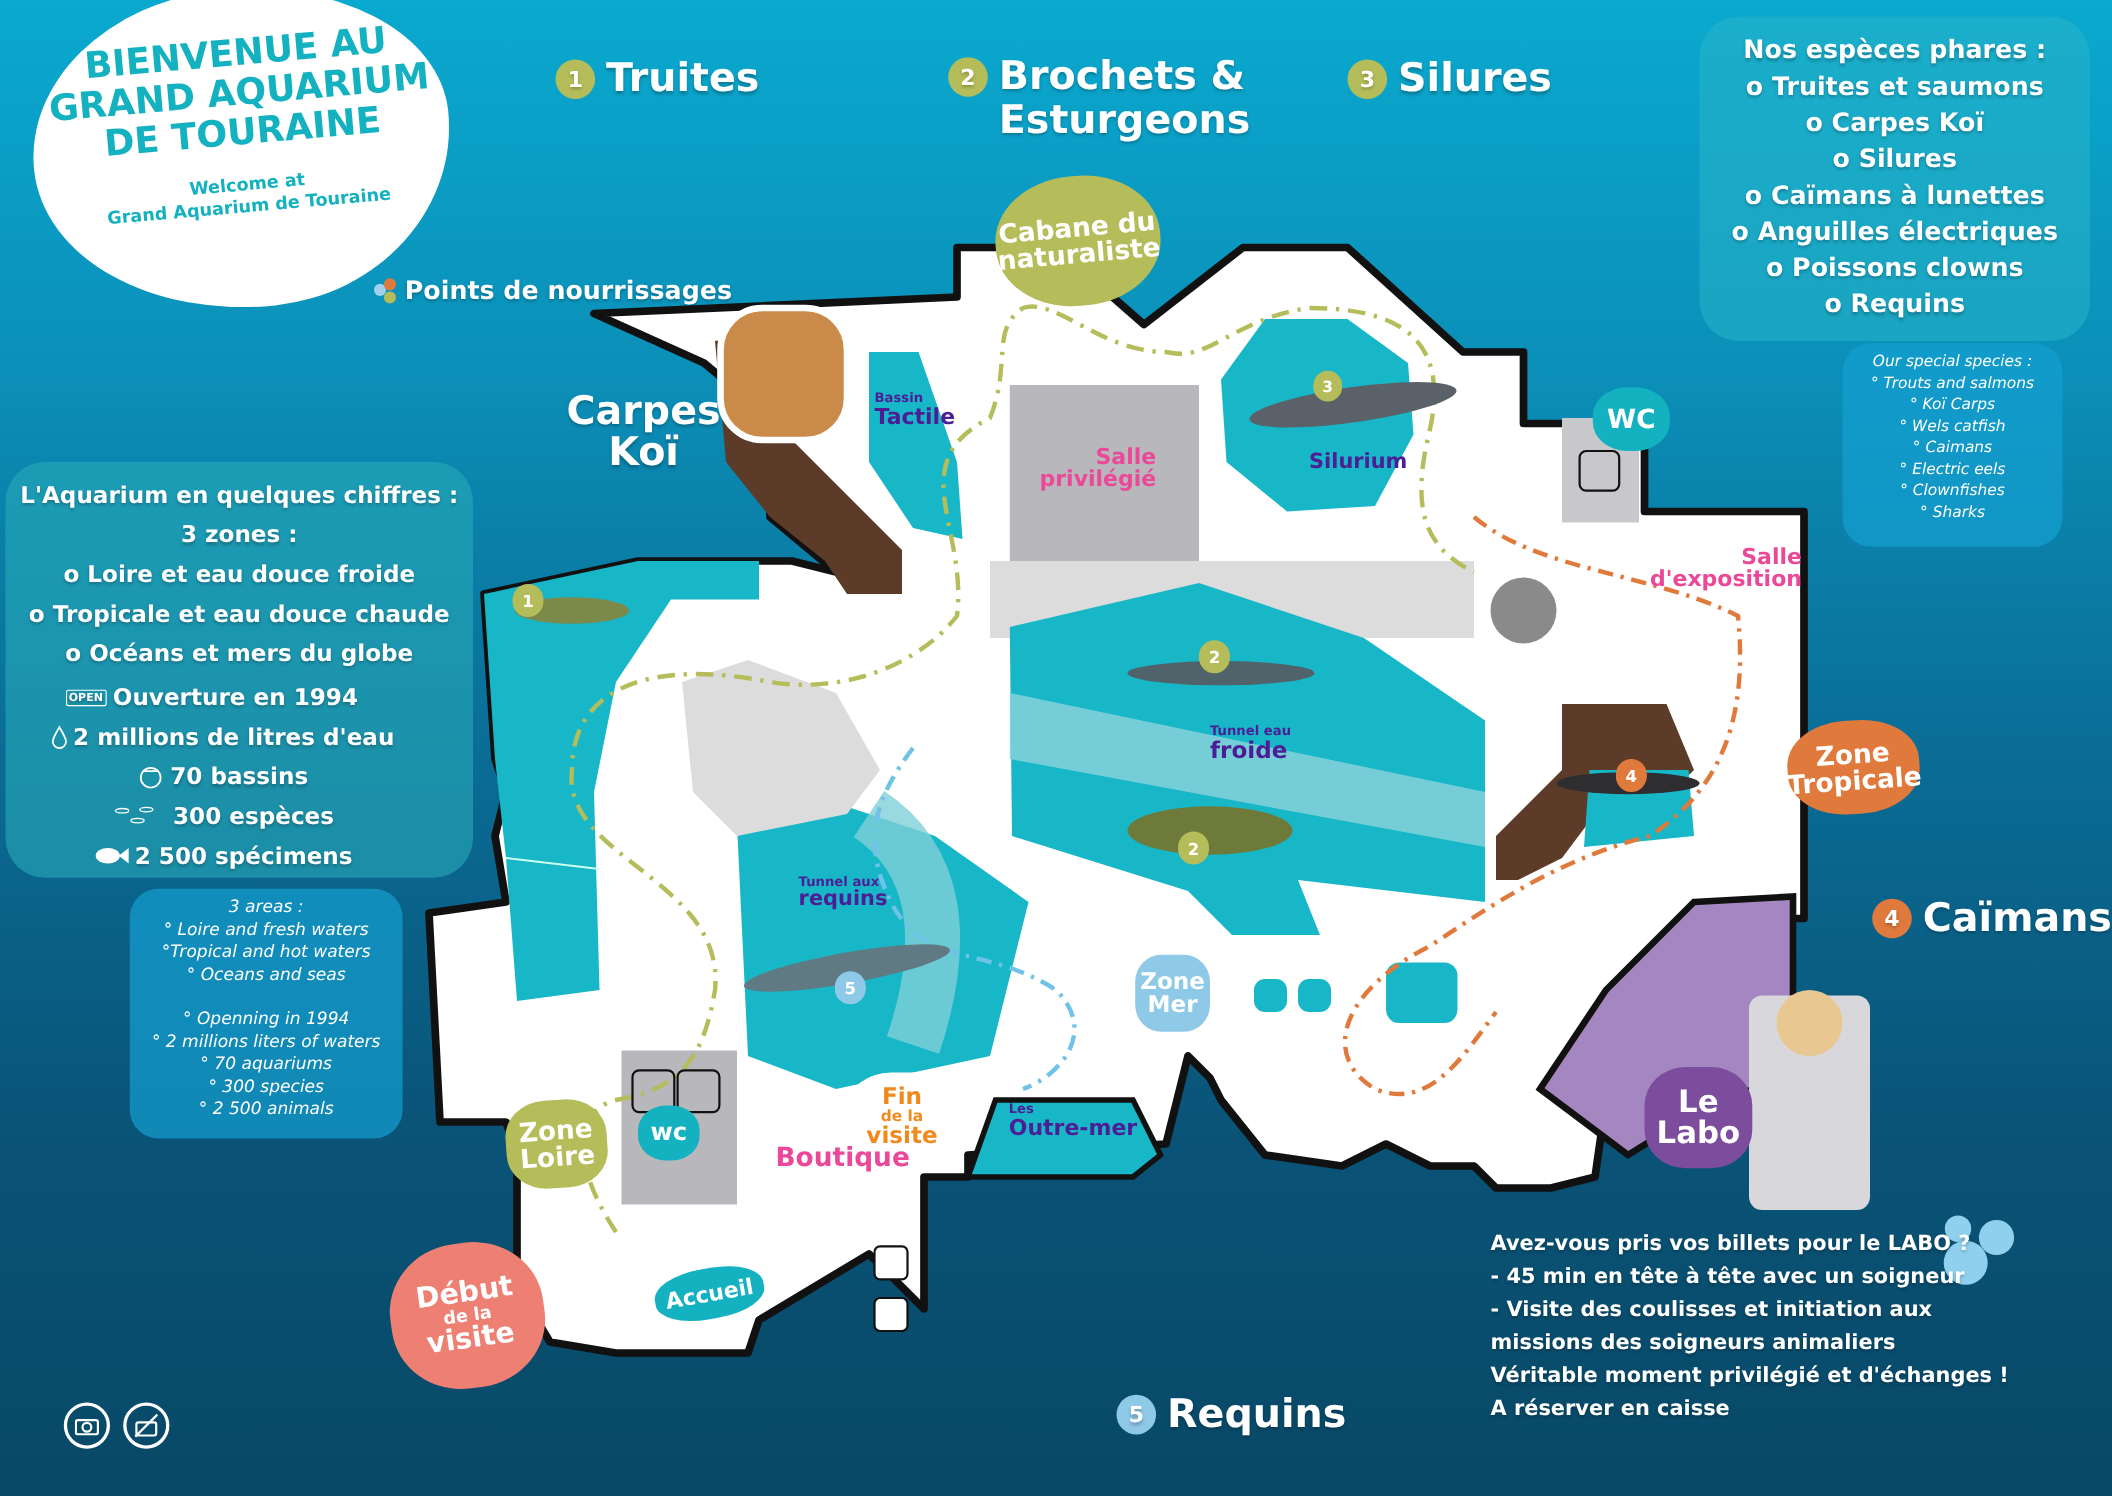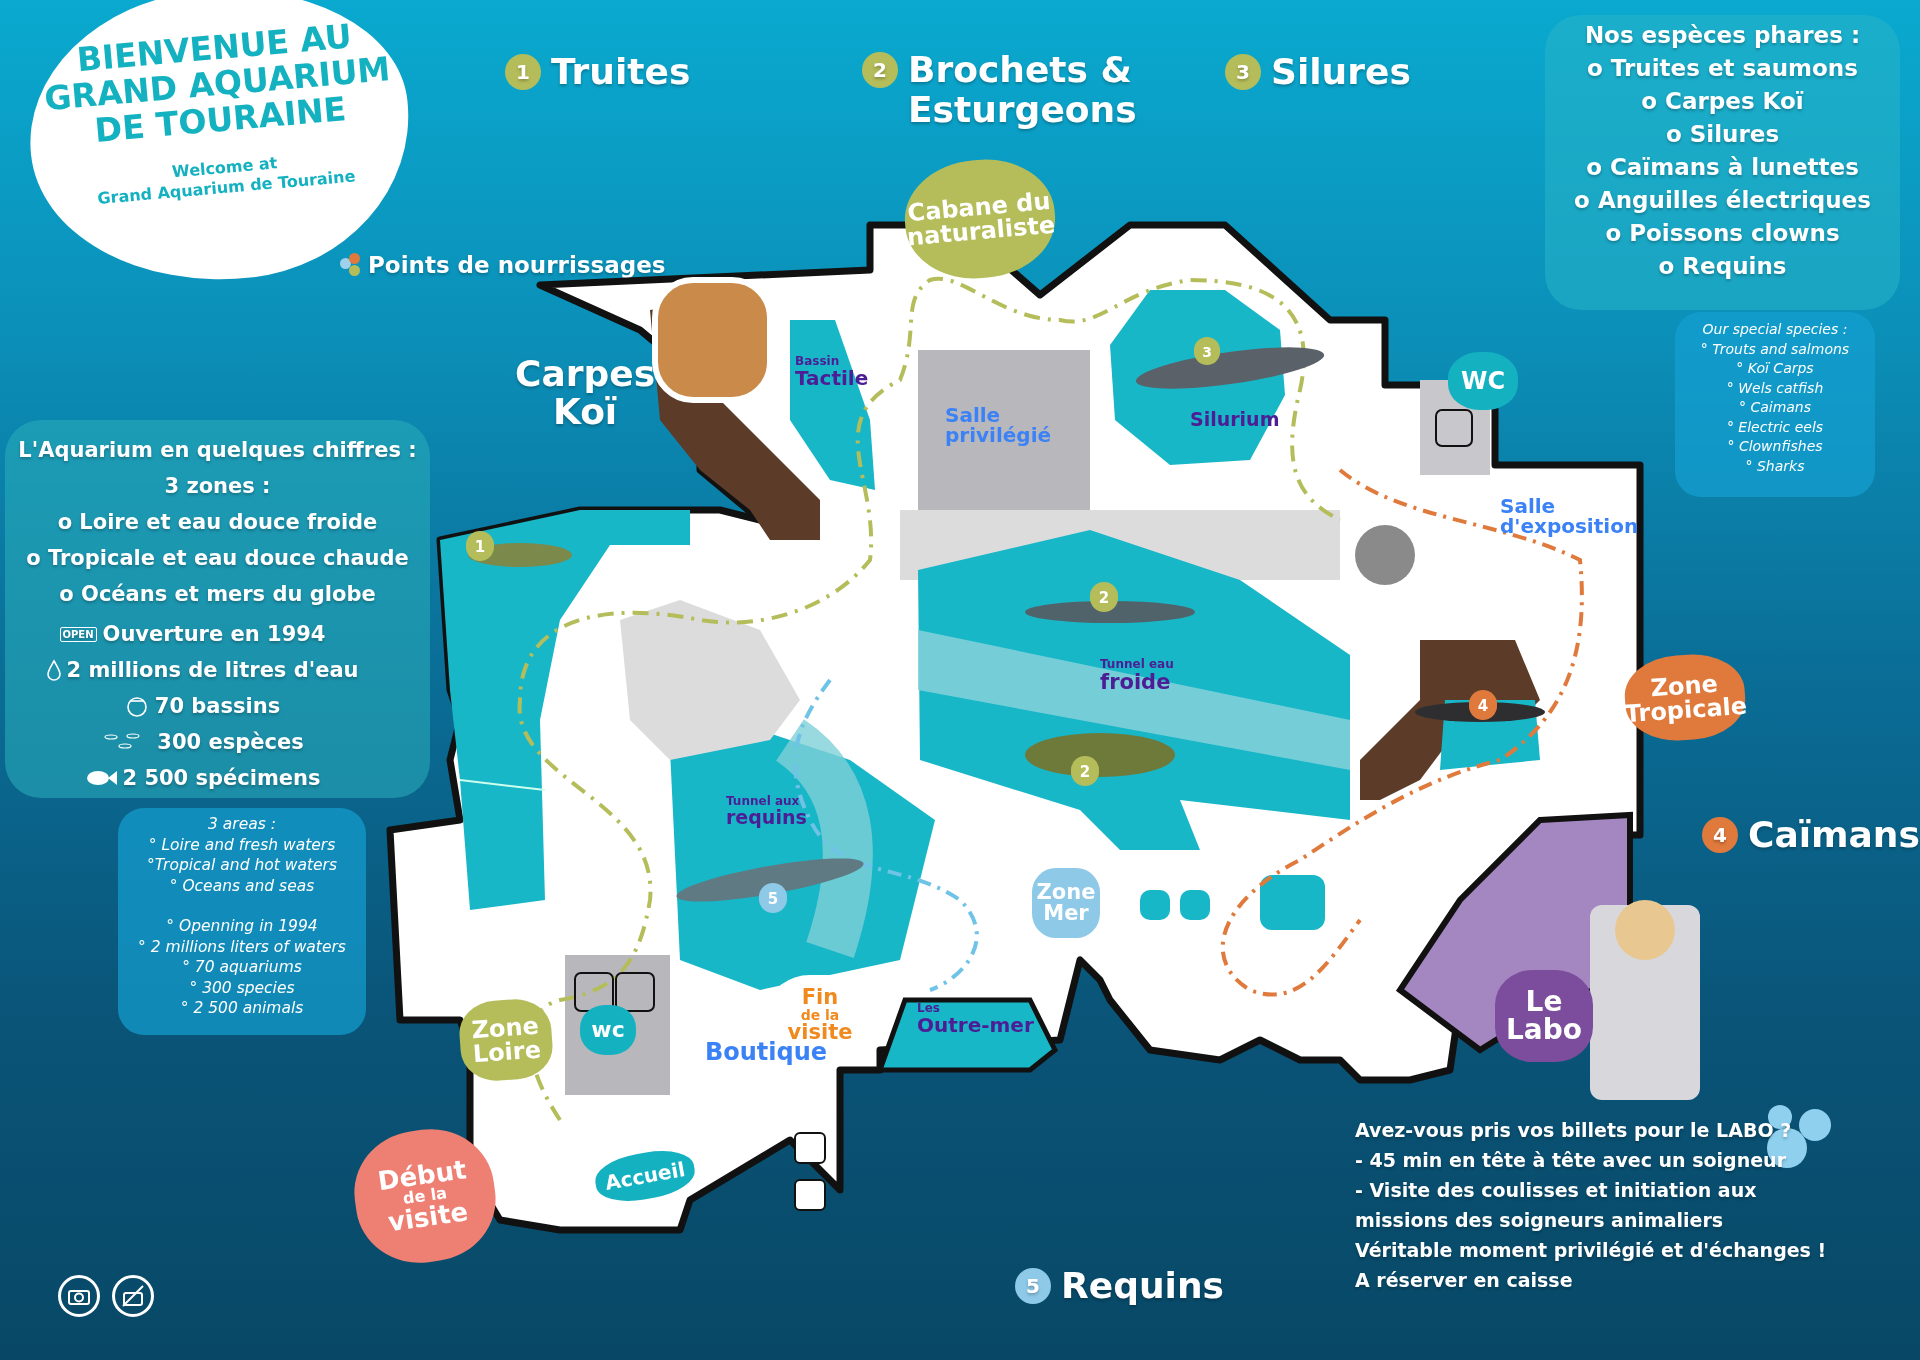--- a/index.html
+++ b/index.html
@@ -31,21 +31,21 @@
   .species-head { display:flex; align-items:flex-start; gap:10px; font-size:36px; font-weight:bold; line-height:40px; }
   .num-badge { width:36px; height:36px; border-radius:50%; display:flex; align-items:center; justify-content:center; font-size:20px; font-weight:bold; color:#fff; flex:none; margin-top:2px; }
 
   
   .info-box { background:rgba(40,180,200,0.55); border-radius:36px; text-align:center; }
   .info-box-sm { background:rgba(20,160,210,0.7); border-radius:26px; text-align:center; font-style:italic; }
 
   
   .map-svg { left:0; top:0; }
   .bubble { position:absolute; display:flex; align-items:center; justify-content:center; text-align:center; font-weight:bold; color:#fff; line-height:1.0; }
-  .map-label-dark { color:#3b82f6; font-weight:bold; text-align:left; line-height:1.0; }
+  .map-label-dark { color:#ec4899; font-weight:bold; text-align:right; line-height:1.0; }
   .map-label-light { color:#4c1d95; font-weight:bold; line-height:1.05; }
 
   .labo-info { left:1355px; top:1115px; font-size:19px; font-weight:bold; line-height:30px; }
   .bottom-icon { width:42px; height:42px; border:3px solid #fff; border-radius:50%; display:flex; align-items:center; justify-content:center; font-size:18px; }
 </style>
 </head>
 <body>
 
 <div class="abs welcome-blob"></div>
 <div class="abs welcome-text">
@@ -82,21 +82,21 @@
 </div>
 <div class="abs species-head white-text" style="left:1702px;top:815px">
   <span class="num-badge" style="background:#e07a3c">4</span>
   <span>Caïmans</span>
 </div>
 <div class="abs species-head white-text" style="left:1015px;top:1266px">
   <span class="num-badge" style="background:#8ec9e8">5</span>
   <span>Requins</span>
 </div>
 
-<div class="abs info-box white-text" style="left:1545px;top:15px;width:355px;height:295px;padding-top:4px;font-size:23px;font-weight:bold;line-height:33px;">
+<div class="abs info-box white-text" style="left:1545px;top:15px;width:355px;height:295px;padding-top:15px;font-size:23px;font-weight:bold;line-height:33px;">
   <div>Nos espèces phares :</div>
   <div>o Truites et saumons</div>
   <div>o Carpes Koï</div>
   <div>o Silures</div>
   <div>o Caïmans à lunettes</div>
   <div>o Anguilles électriques</div>
   <div>o Poissons clowns</div>
   <div>o Requins</div>
 </div>
 <div class="abs info-box-sm" style="left:1675px;top:312px;width:200px;height:185px;padding-top:8px;font-size:14px;line-height:19.5px;">

